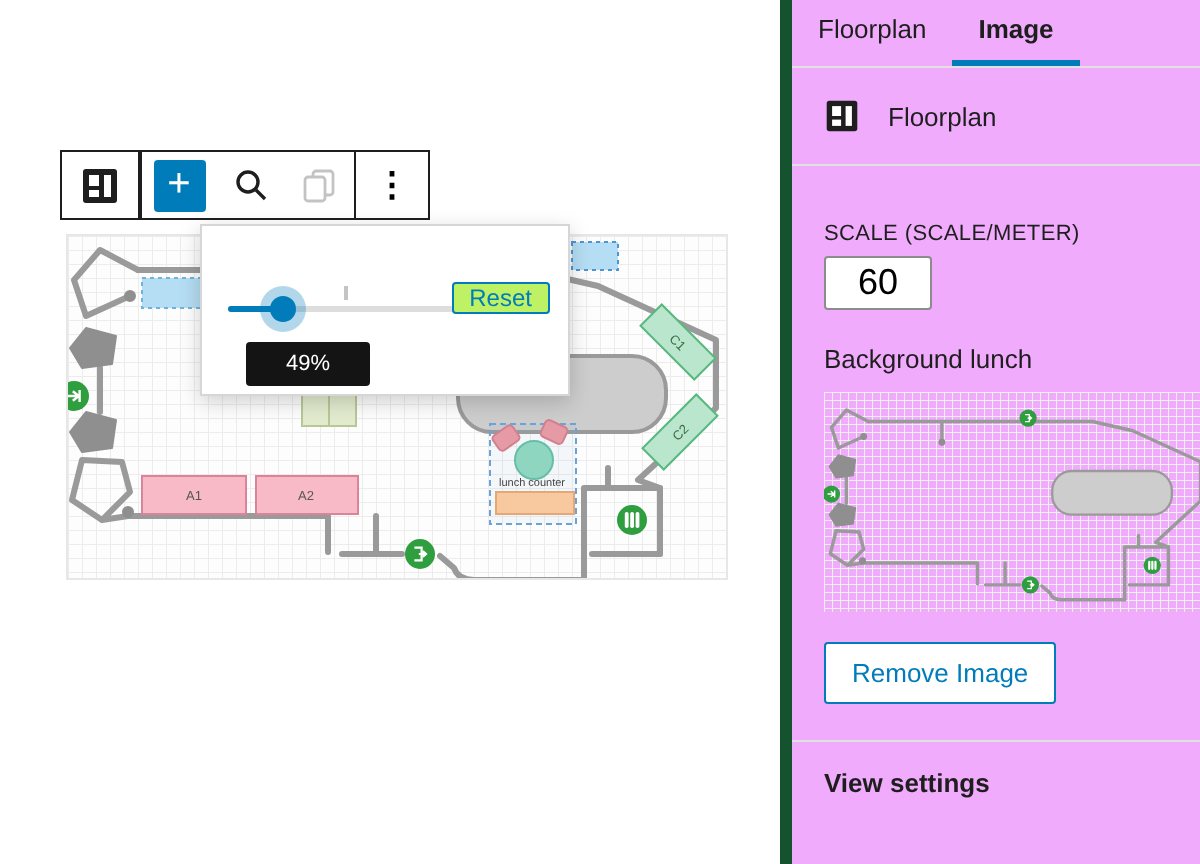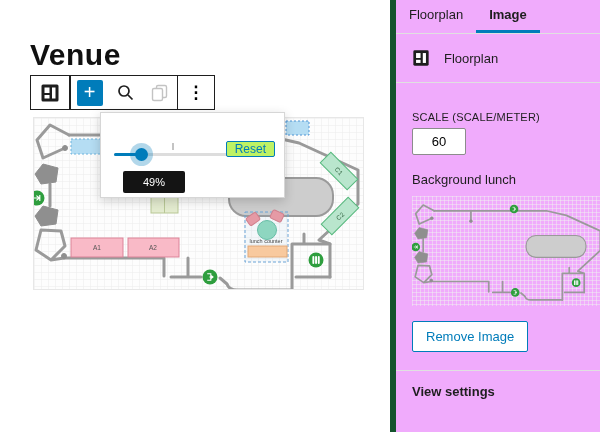--- a/index.html
+++ b/index.html
@@ -42,21 +42,21 @@
   .sb-close{position:absolute;right:10px;top:0;width:28px;height:32px;border:0;background:none;
             font-size:14px;color:#1e1e1e;cursor:pointer;}
   .sb-card{display:flex;align-items:center;gap:14px;padding:15px 16px;border-bottom:1px solid #e0e0e0;}
   .sb-card .name{font-size:13px;font-weight:500;}
   .panel{padding:13px 16px 18px;}
   .panel.view{border-top:1px solid #e0e0e0;padding-bottom:10px;}
   .panel-head{display:flex;justify-content:space-between;align-items:center;cursor:pointer;}
   .panel-head .t{font-size:13px;font-weight:bold;}
   .field-label{font-size:11px;margin-top:15px;letter-spacing:.2px;}
   .scale-input{width:54px;height:27px;margin-top:5px;border:1px solid #8c8c8c;border-radius:2px;
-               font-size:13px;text-align:center;font-family:inherit;box-sizing:border-box;display:block;}
+               font-size:18px;text-align:center;font-family:inherit;box-sizing:border-box;display:block;}
   .bgimg-label{font-size:13px;margin-top:17px;}
   .thumb{margin-top:9px;display:block;}
   .replace-btn{margin-top:15px;display:inline-block;background:#fff;border:1px solid #007cba;color:#007cba;
                border-radius:2px;font-size:13px;padding:7px 13px;cursor:pointer;font-family:inherit;}
   .remove-link{display:inline-block;margin-top:14px;font-size:13px;color:#cc1818;text-decoration:underline;
                cursor:pointer;}
 </style>
 </head>
 <body>
 
@@ -103,21 +103,20 @@
         <rect x="-3.6" y="-4" width="1.9" height="8" rx="0.9" fill="#fff"></rect>
         <rect x="-0.9" y="-4" width="1.9" height="8" rx="0.9" fill="#fff"></rect>
         <rect x="1.8" y="-4" width="1.9" height="8" rx="0.9" fill="#fff"></rect>
       </g>
     </g>
   </defs>
 </svg>
 
 <div class="stage">
 
-  <h1 class="post-title">Venue</h1>
 
   <div class="canvas">
     <svg width="329" height="171" viewBox="0 0 329 171">
       <rect x="0" y="0" width="329" height="171" fill="url(#gp-main)"></rect>
       <use href="#bldg"></use>
 
       <rect x="37" y="21" width="33" height="15" fill="#b5ddf3" stroke="#6db3dd" stroke-dasharray="2,2"></rect>
       <rect x="252" y="3" width="23" height="14" fill="#b5ddf3" stroke="#4f94d4" stroke-dasharray="2,2"></rect>
       <g>
         <rect x="117" y="79" width="27" height="16" fill="#e3ebcf" stroke="#b8c795"></rect>

